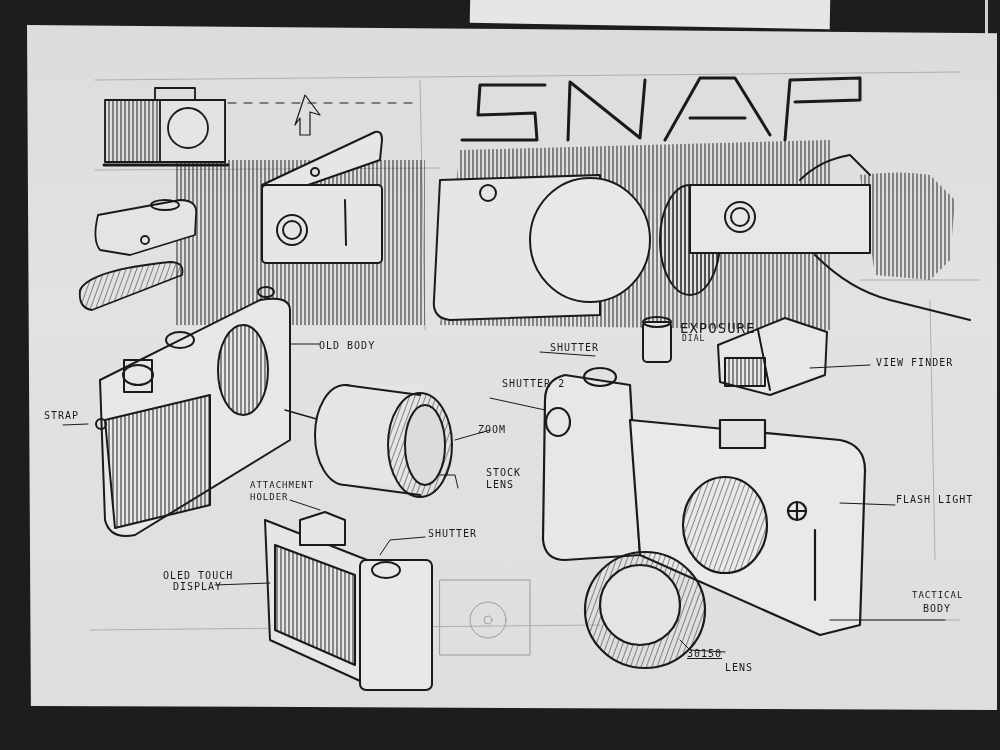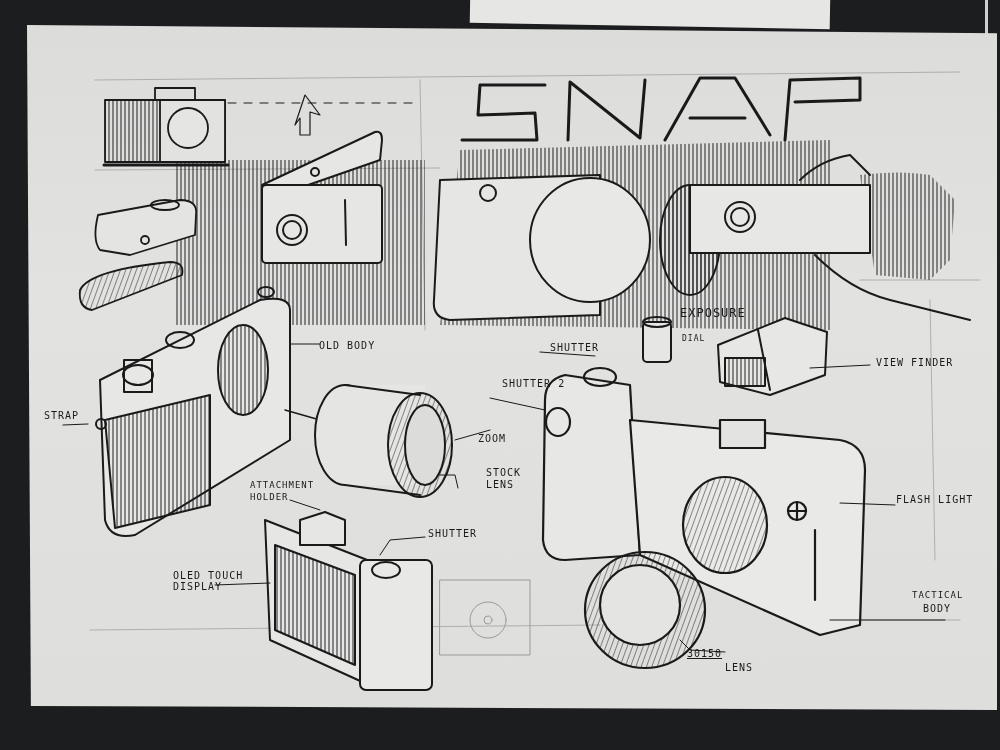--- a/index.html
+++ b/index.html
@@ -180,29 +180,29 @@
     <line x1="215" y1="585" x2="270" y2="583"></line>
     <line x1="840" y1="503" x2="895" y2="505"></line>
     <line x1="830" y1="620" x2="945" y2="620"></line>
     <path d="M680 640 L690 650 L725 652"></path>
   </g>
 </svg>
 
 <div class="lbl" style="left:319px;top:340px;">OLD BODY</div>
 <div class="lbl" style="left:550px;top:342px;">SHUTTER</div>
 <div class="lbl" style="left:493px;top:378px;margin-left:9px;">SHUTTER 2</div>
-<div class="lbl" style="left:680px;top:308px;font-size:12px;">EXPOSURE</div>
+<div class="lbl" style="left:680px;top:323px;font-size:14px;">EXPOSURE</div>
 <div class="lbl" style="left:682px;top:333px;font-size:8px;">DIAL</div>
 <div class="lbl" style="left:876px;top:357px;text-align:right;">VIEW FINDER</div>
 <div class="lbl" style="left:44px;top:410px;">STRAP</div>
-<div class="lbl" style="left:478px;top:433px;">ZOOM</div>
+<div class="lbl" style="left:478px;top:424px;">ZOOM</div>
 <div class="lbl" style="left:486px;top:467px;">STOCK</div>
 <div class="lbl" style="left:486px;top:479px;">LENS</div>
 <div class="lbl" style="left:250px;top:480px;font-size:9px;">ATTACHMENT</div>
 <div class="lbl" style="left:250px;top:492px;font-size:9px;">HOLDER</div>
 <div class="lbl" style="left:428px;top:528px;">SHUTTER</div>
-<div class="lbl" style="left:173px;top:570px;">OLED TOUCH</div>
+<div class="lbl" style="left:163px;top:570px;">OLED TOUCH</div>
 <div class="lbl" style="left:173px;top:581px;">DISPLAY</div>
 <div class="lbl" style="left:896px;top:494px;">FLASH LIGHT</div>
 <div class="lbl" style="left:912px;top:590px;font-size:9px;text-align:center;">TACTICAL</div>
 <div class="lbl" style="left:910px;top:603px;padding-left:13px;">BODY</div>
 <div class="lbl" style="left:687px;top:648px;text-decoration:underline;">30150</div>
 <div class="lbl" style="left:725px;top:662px;">LENS</div>
 
 </body></html>

